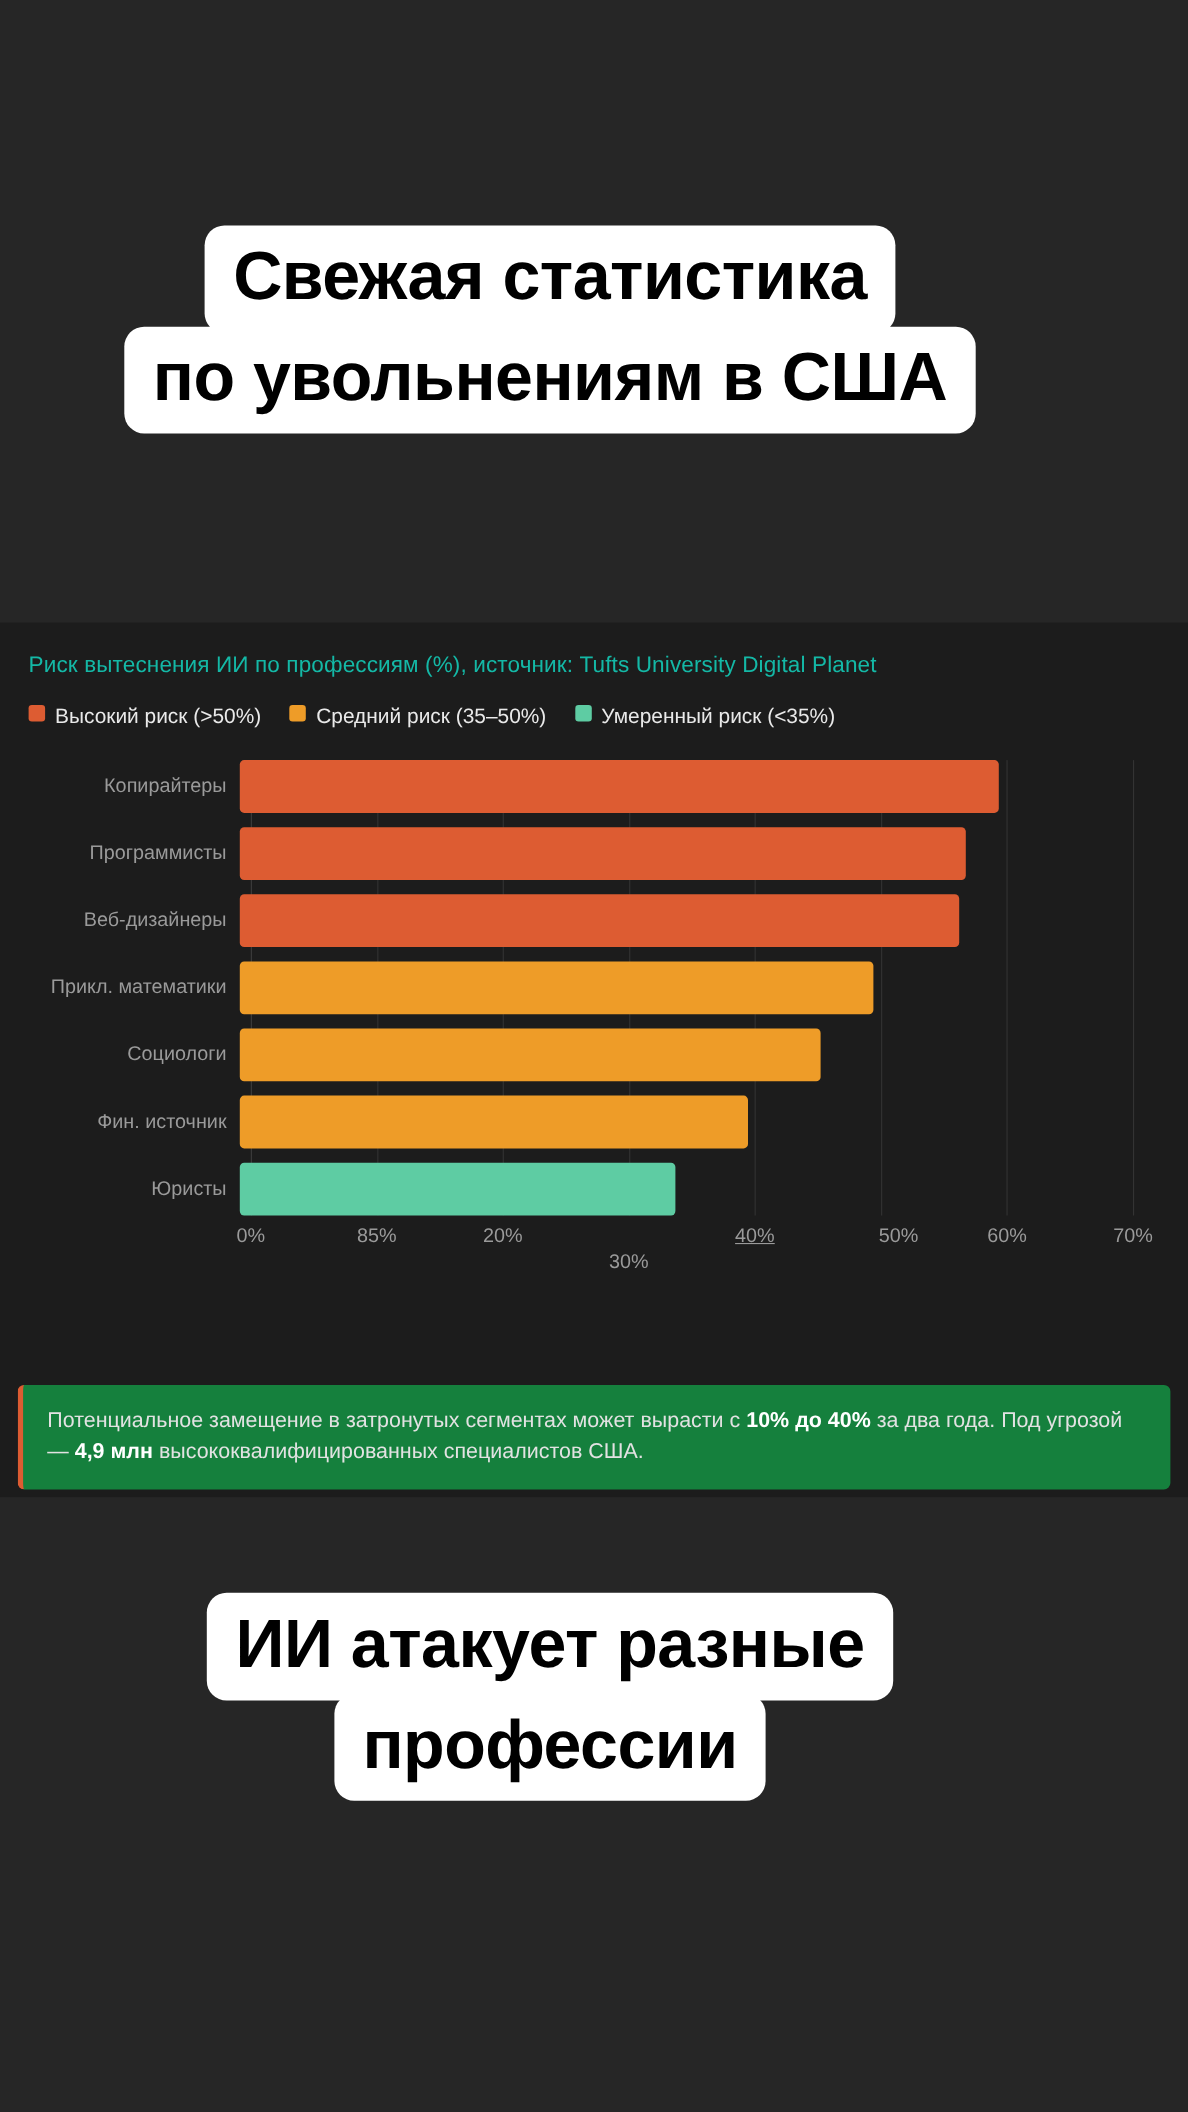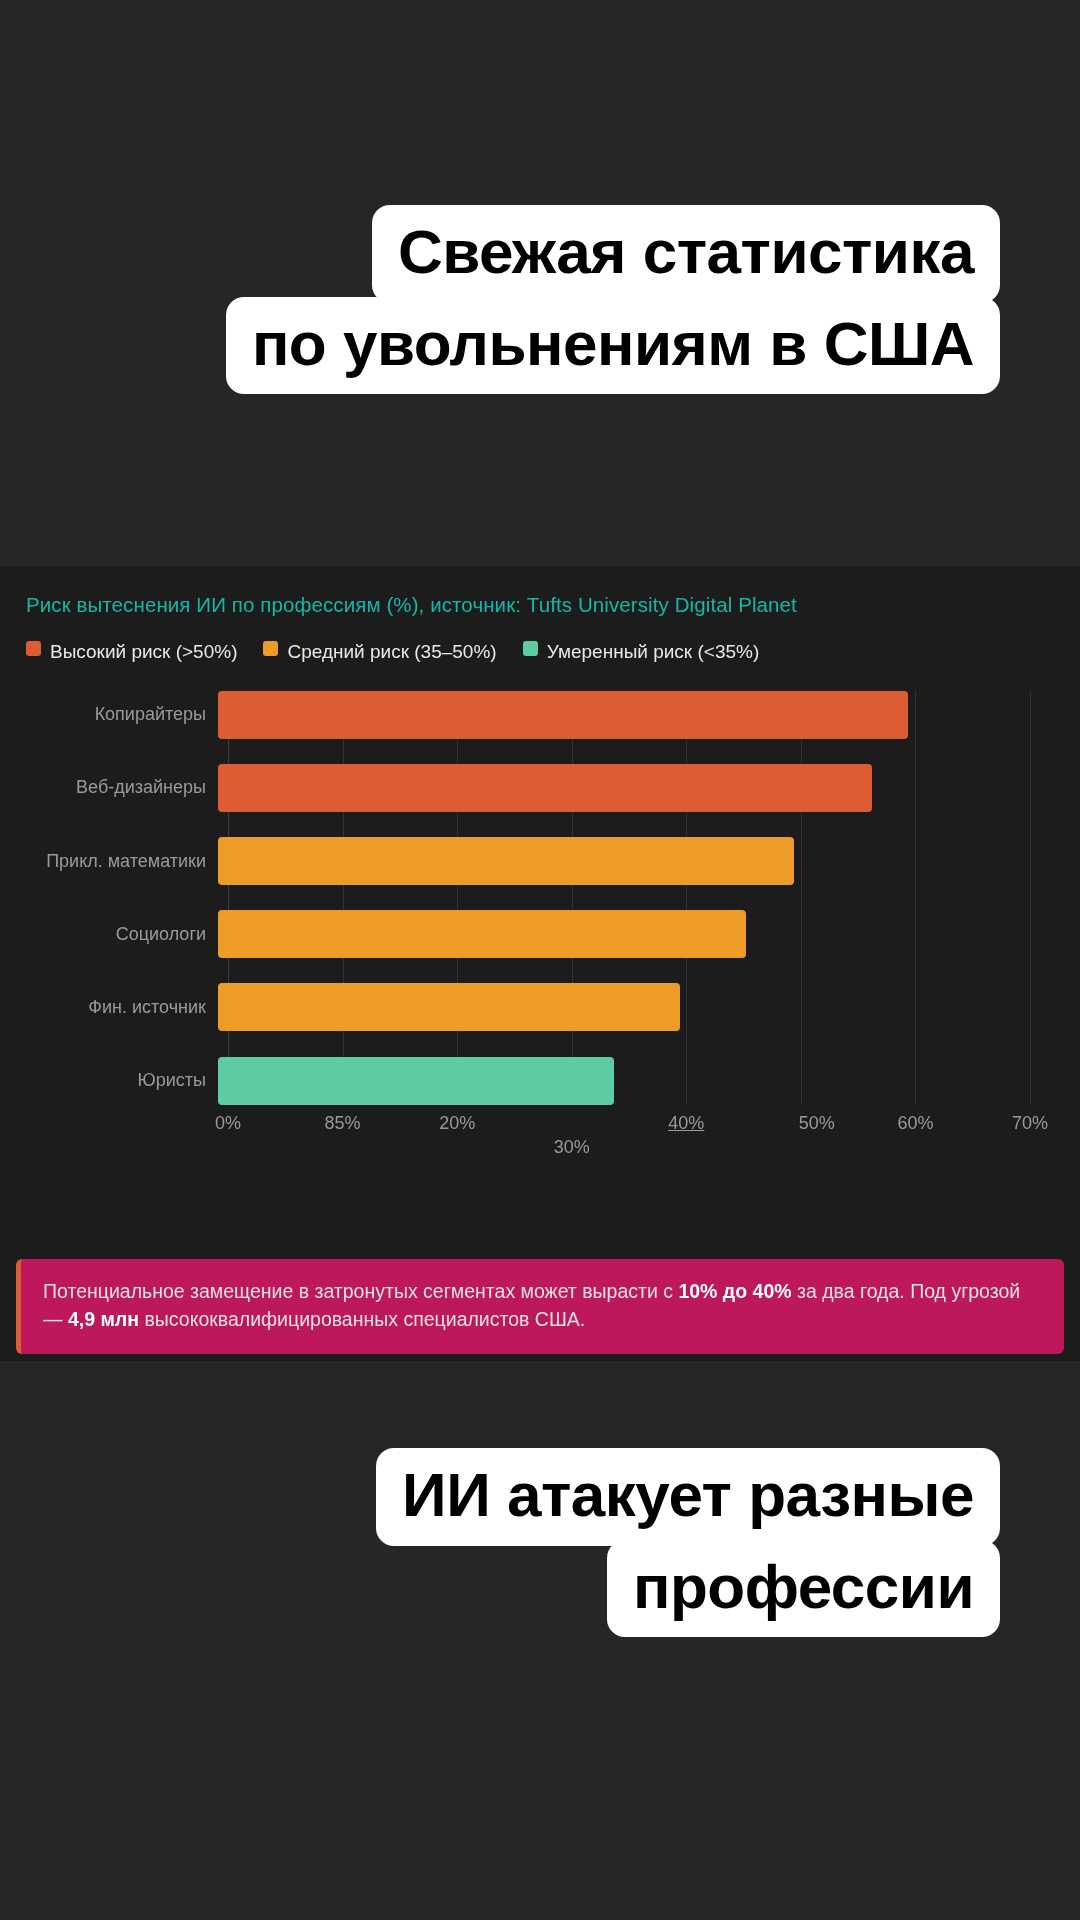--- a/index.html
+++ b/index.html
@@ -19,21 +19,21 @@
     background: #262626;
   }
 
   
   .caption-block {
     position: absolute;
     left: 0;
     width: 1000px;
     display: flex;
     flex-direction: column;
-    align-items: flex-end;
+    align-items: center;
     border-radius: 11px;
   }
   .caption-line {
     background: #ffffff;
     color: #000000;
     font-weight: 700;
     font-size: 62px;
     line-height: 1.06;
     letter-spacing: -0.5px;
     padding: 14px 26px 18px 26px;
@@ -162,21 +162,21 @@
     font-size: 18px;
     white-space: nowrap;
   }
 
   
   .footnote {
     position: absolute;
     left: 16px;
     top: 1259px;
     width: 1048px;
-    background: #be185d;
+    background: #15803d;
     border-left: 5px solid #dd5c32;
     border-radius: 6px;
     padding: 18px 22px 20px 22px;
   }
   .footnote-text {
     color: #e2e2e2;
     font-size: 19.5px;
     line-height: 1.45;
   }
   .footnote-text b { color: #ffffff; font-weight: 700; }
@@ -222,20 +222,26 @@
           <div class="gridline" style="left: 100%;"></div>
         </div>
       <div class="rows" id="bar-rows">
           <div class="row">
             <div class="row-label">Копирайтеры</div>
             <div class="row-track">
               <div class="bar" title="Копирайтеры: 57.5%" style="width: 82.1429%; background: rgb(221, 92, 50);"></div>
             </div>
           </div>
           <div class="row">
+            <div class="row-label">Программисты</div>
+            <div class="row-track">
+              <div class="bar" title="Программисты: 55%" style="width: 78.5714%; background: rgb(221, 92, 50);"></div>
+            </div>
+          </div>
+          <div class="row">
             <div class="row-label">Веб-дизайнеры</div>
             <div class="row-track">
               <div class="bar" title="Веб-дизайнеры: 54.5%" style="width: 77.8571%; background: rgb(221, 92, 50);"></div>
             </div>
           </div>
           <div class="row">
             <div class="row-label">Прикл. математики</div>
             <div class="row-track">
               <div class="bar" title="Прикл. математики: 48%" style="width: 68.5714%; background: rgb(238, 156, 40);"></div>
             </div>

